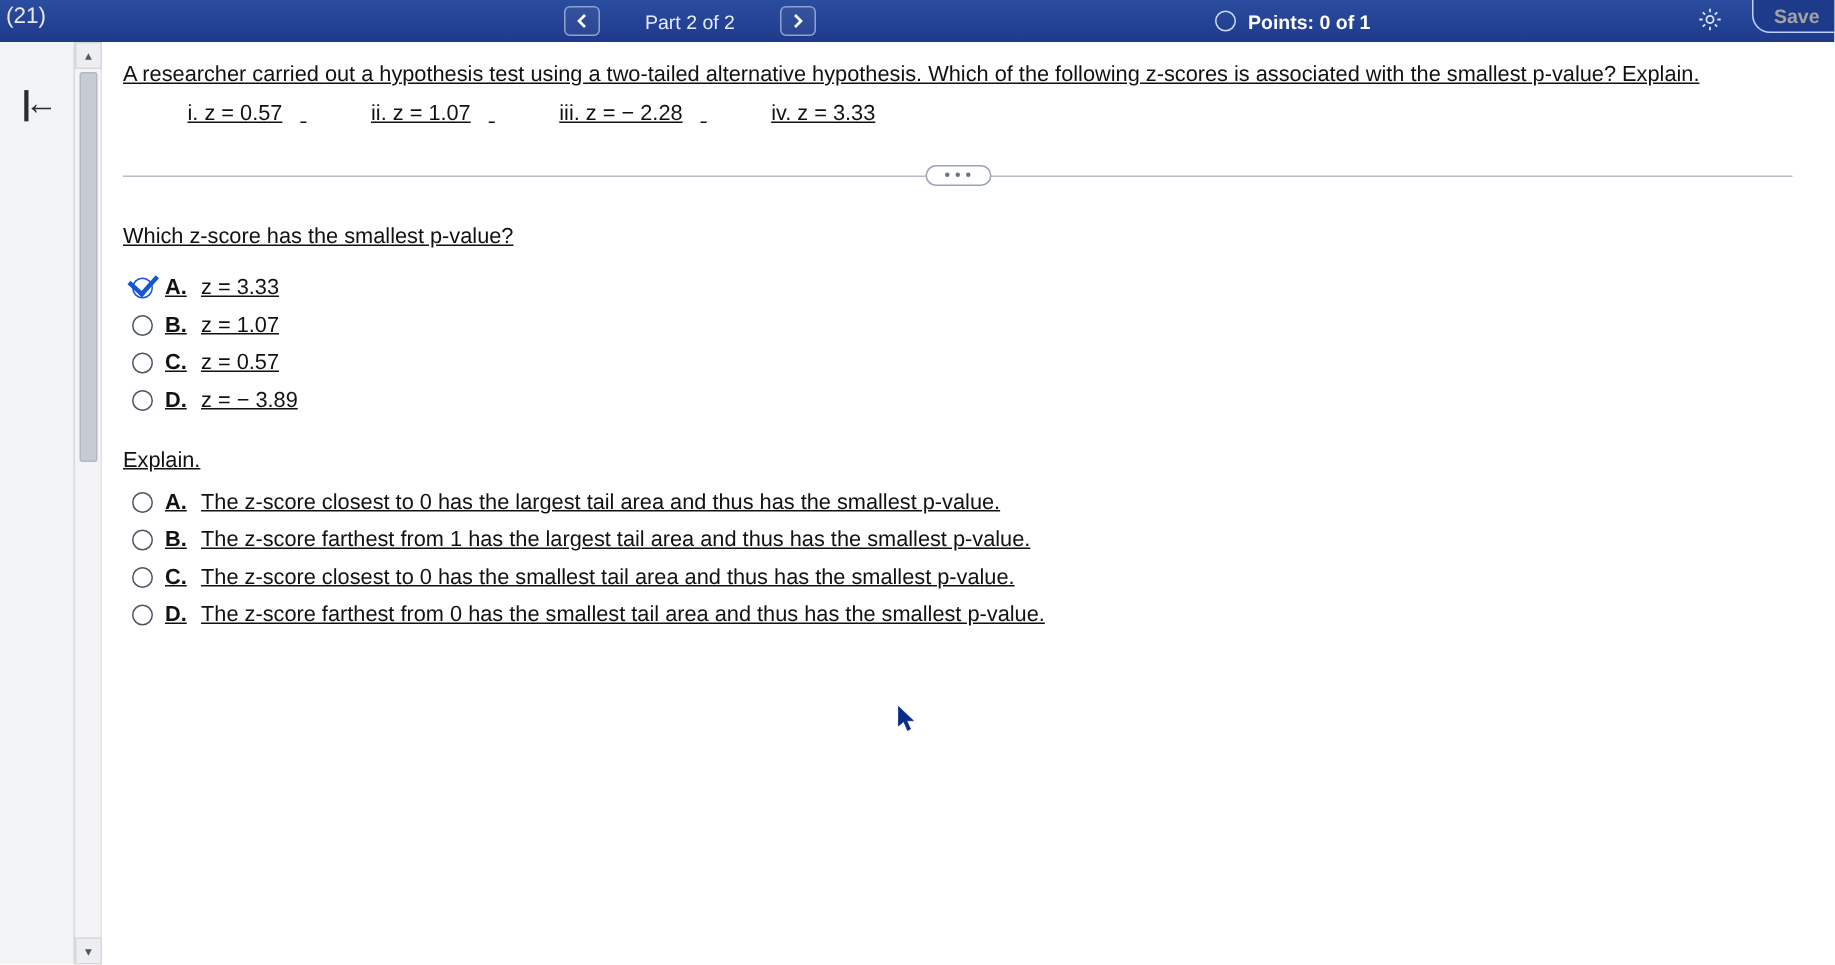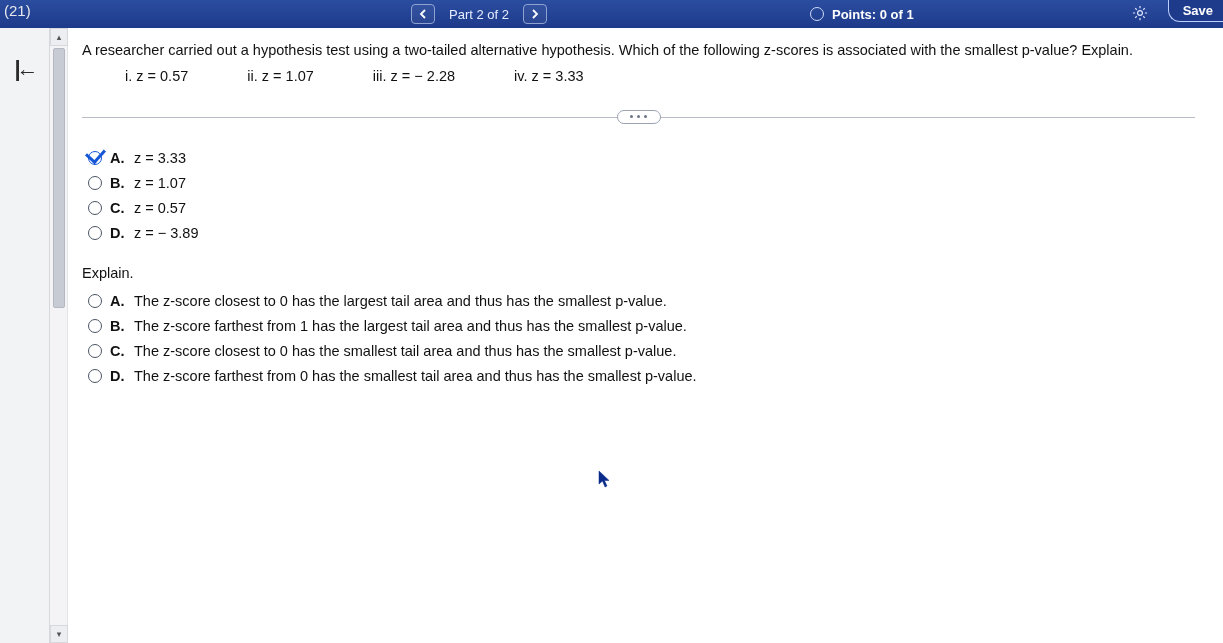--- a/index.html
+++ b/index.html
@@ -18,26 +18,26 @@
   .hw-label {
     font-weight: normal;
     font-size: 15px;
     color: #e5e7eb;
     position: absolute;
     left: 4px;
     top: 2px;
   }
   .nav-group {
     position: absolute;
-    left: 411px;
+    left: 376px;
     top: 0;
     height: 28px;
     display: flex;
     align-items: center;
-    gap: 8px;
+    gap: 24px;
   }
   .nav-btn {
     width: 24px; height: 20px;
     border: 1px solid #8fa3d1;
     border-radius: 4px;
     display: flex; align-items: center; justify-content: center;
     background: rgba(255,255,255,0.05);
     cursor: pointer;
     font-size: 12px;
     color: #fff;
@@ -68,21 +68,21 @@
     top: 0;
     height: 22px;
     background: #1e3a8a;
     border: 1.3px solid #bcd0ff;
     border-right: none;
     border-top: none;
     border-radius: 0 0 0 12px;
     padding: 2px 10px 2px 14px;
     font-weight: bold;
     font-size: 13px;
-    color: #ffffff;
+    color: #a3a3a3;
     display: flex;
     align-items: center;
     cursor: pointer;
   }
 
   .body-row { display: flex; height: calc(643px - 28px); }
   .collapse-col {
     width: 50px;
     background: #f2f3f5;
     border-right: 1px solid #d6d8dc;
@@ -123,20 +123,21 @@
     border-radius: 2px;
     cursor: pointer;
   }
 
   .content-col {
     flex: 1;
     padding: 12px 28px 12px 14px;
     font-size: 14.5px;
     color: #111;
     position: relative;
+    text-decoration: underline;
   }
   .q-text { line-height: 1.5; }
   .q-sub { margin-top: 4px; }
   .q-sub span { margin-right: 12px; margin-left: 43px; }
 
   .divider-wrap {
     margin: 22px 0 26px 0;
     position: relative;
     height: 14px;
   }
@@ -262,20 +263,21 @@
 
     <div class="divider-wrap">
       <div class="divider-line"></div>
       <div class="divider-pill">
         <span></span>
           <span></span>
           <span></span>
       </div>
     </div>
 
+    <div class="sub-question">Which z-score has the smallest p-value?</div>
 
     <div class="options">
       <div class="opt-row">
         <span class="radio checked"></span>
         <span class="opt-letter">A.</span>
         <span>z = 3.33</span>
       </div>
       <div class="opt-row">
         <span class="radio"></span>
         <span class="opt-letter">B.</span>

